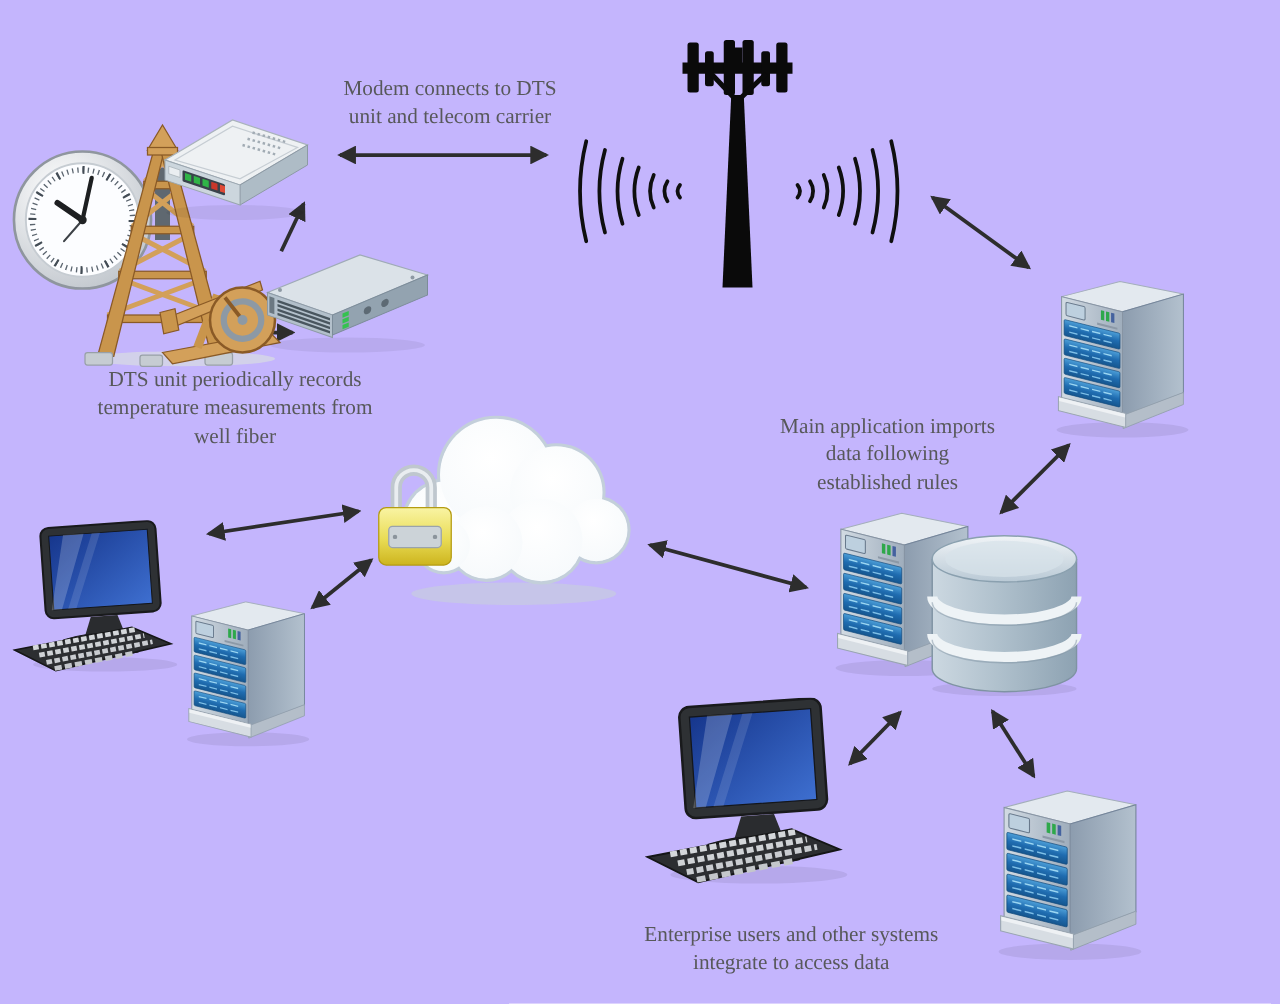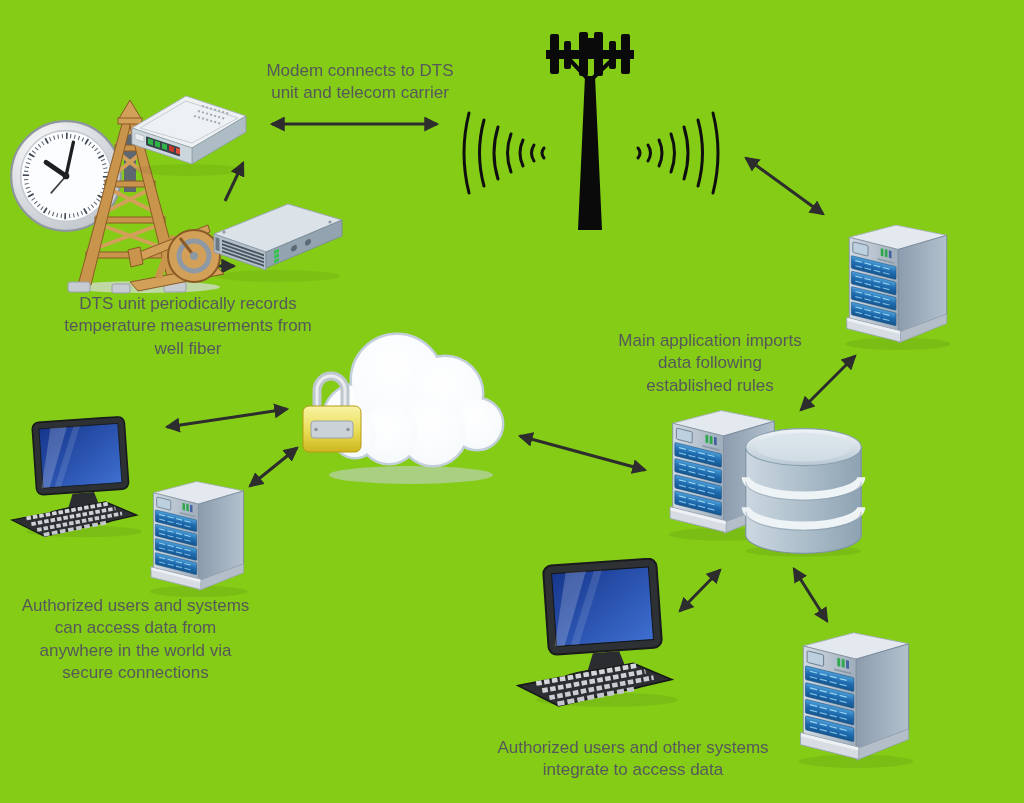--- a/index.html
+++ b/index.html
@@ -1,17 +1,17 @@
 <!DOCTYPE html>
 <html><head>
 <meta charset="utf-8">
 <style>
   html,body{margin:0;padding:0;background:#fff;}
-  #canvas{position:relative;width:1024px;height:803px;background:#84cc16;overflow:hidden;
-          font-family:Liberation Sans, sans-serif;}
+  #canvas{position:relative;width:1024px;height:803px;background:#c4b5fd;overflow:hidden;
+          font-family:Liberation Serif, serif;}
   .label{position:absolute;text-align:center;white-space:pre-line;
          font-size:17px;line-height:1.32;color:#57585a;}
   .icon{position:absolute;}
   svg{display:block;overflow:visible;}
 </style>
 </head>
 <body>
 
 <div id="canvas">
 
@@ -336,21 +336,17 @@
 
 
   <div class="label" style="left:36px;top:293px;width:304px">DTS unit periodically records
 temperature measurements from
 well fiber</div>
 
   <div class="label" style="left:598px;top:330px;width:224px">Main application imports
 data following
 established rules</div>
 
-  <div class="label" style="left:8px;top:595px;width:255px">Authorized users and systems
-can access data from
-anywhere in the world via
-secure connections</div>
-
-  <div class="label" style="left:458px;top:737px;width:350px">Authorized users and other systems
+
+  <div class="label" style="left:458px;top:737px;width:350px">Enterprise users and other systems
 integrate to access data</div>
 
 </div>
 
 </body></html>

